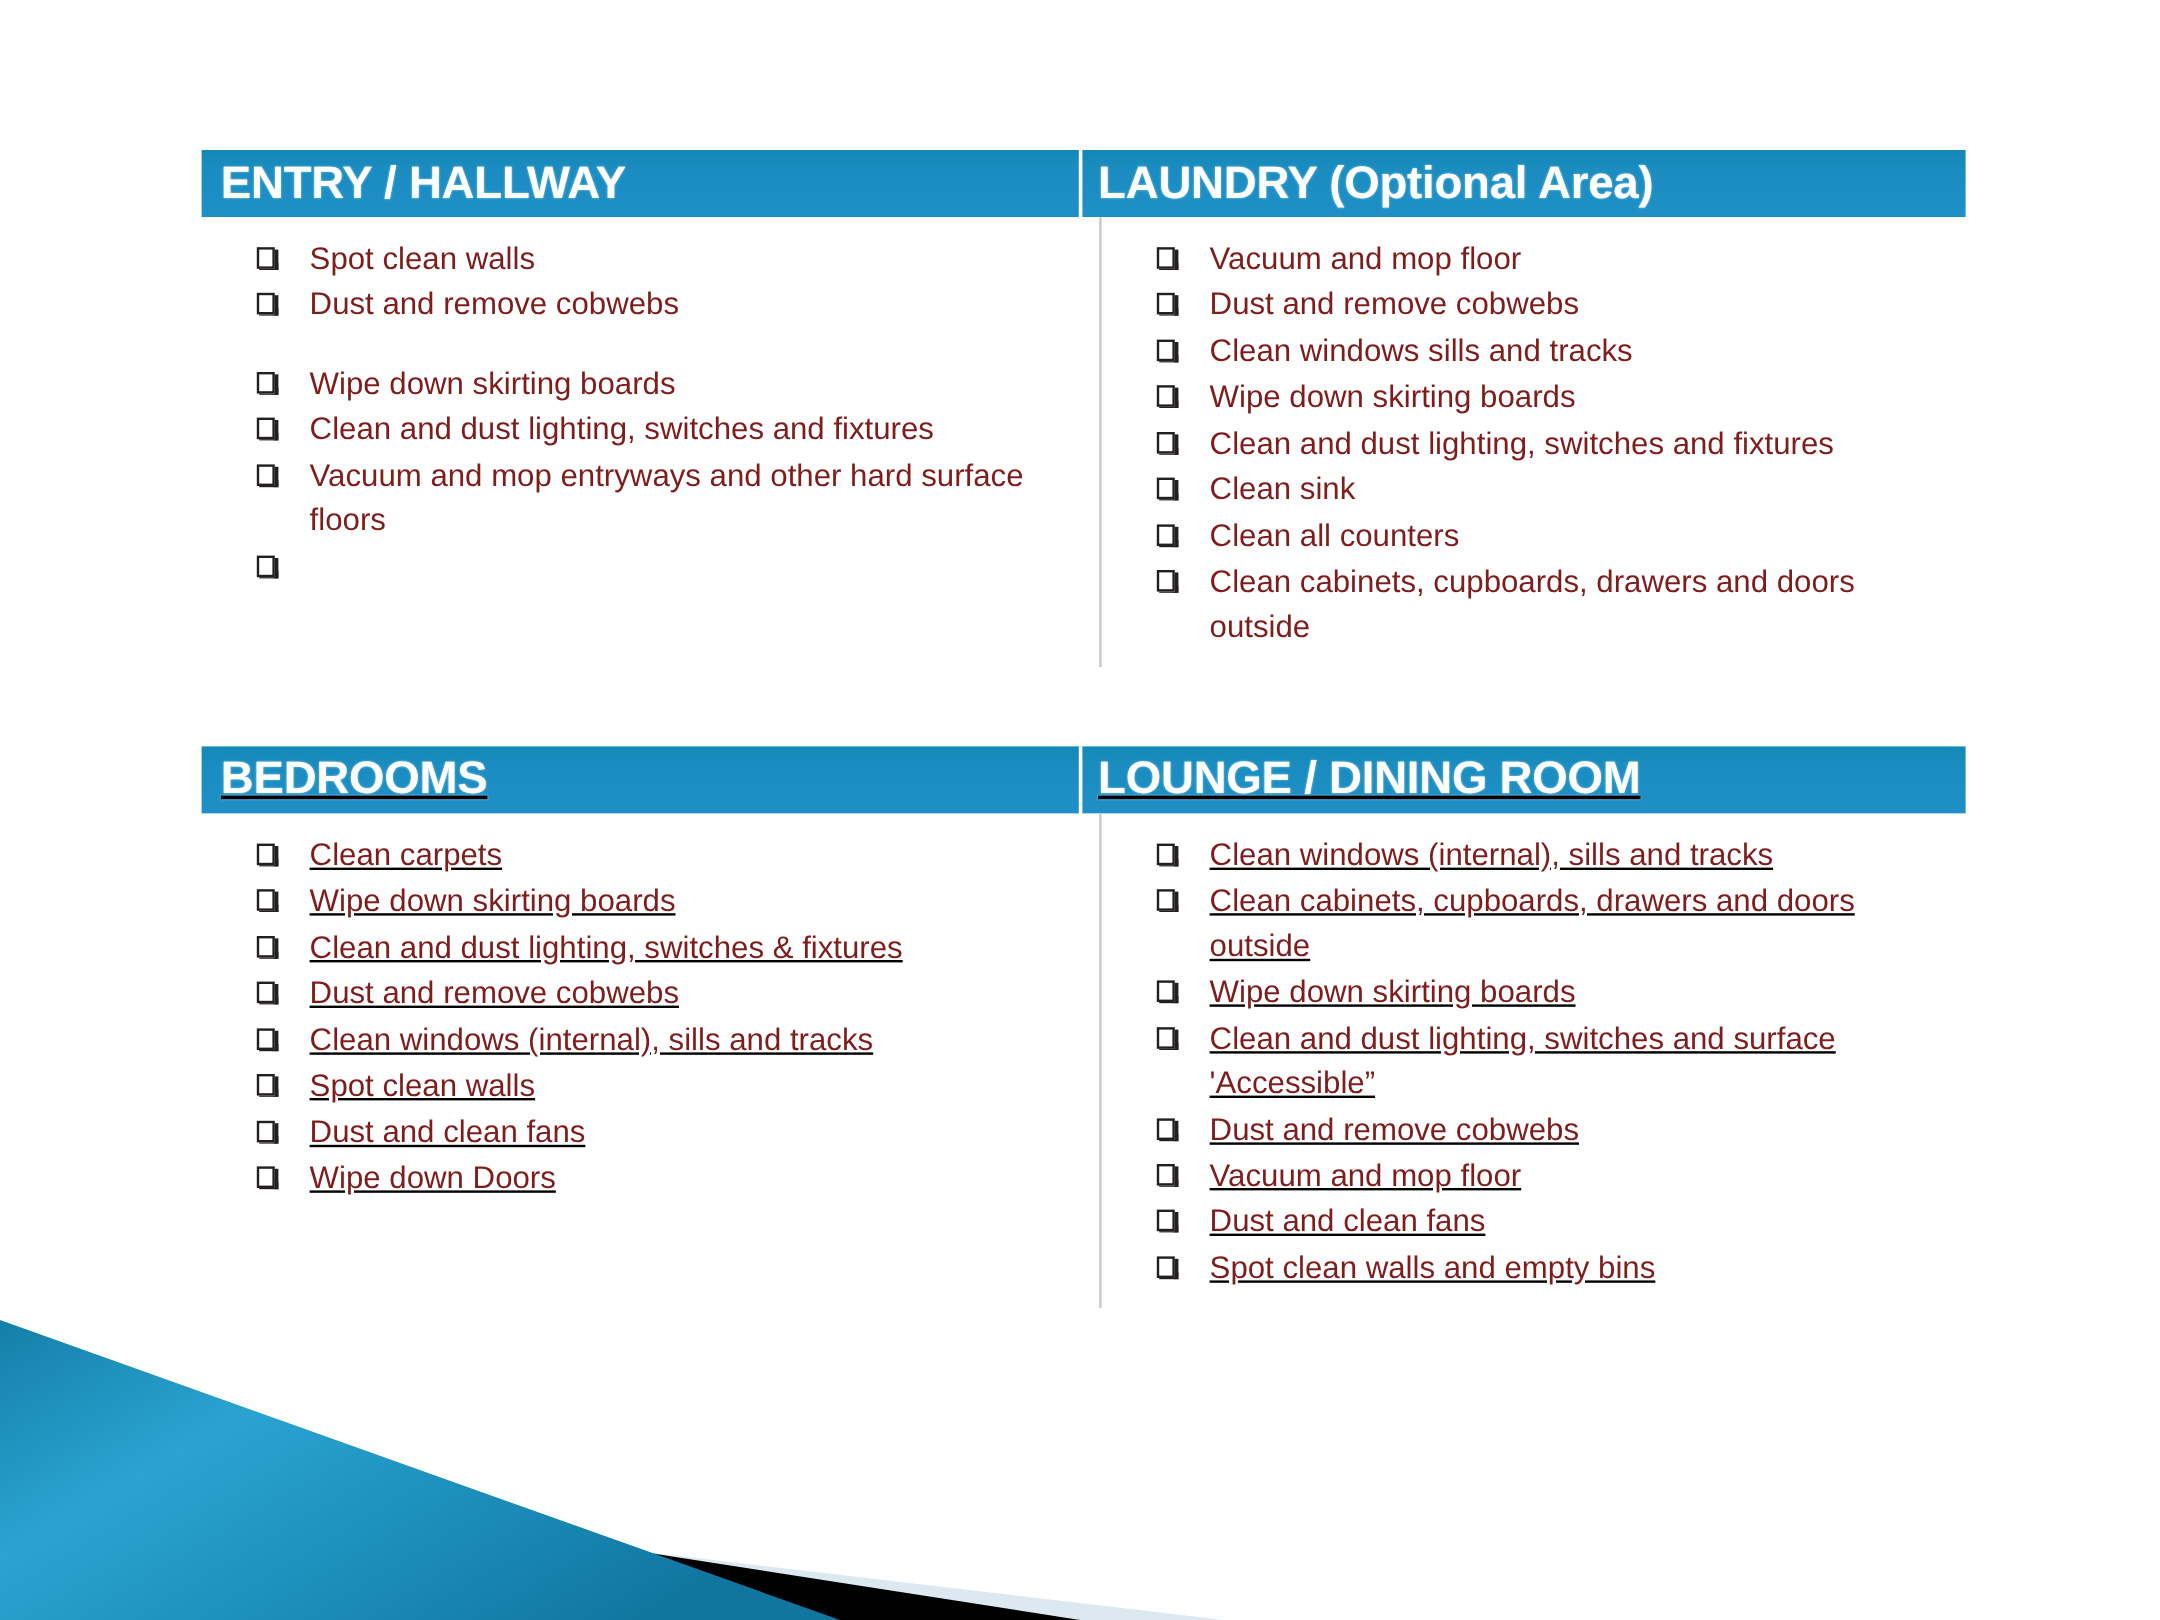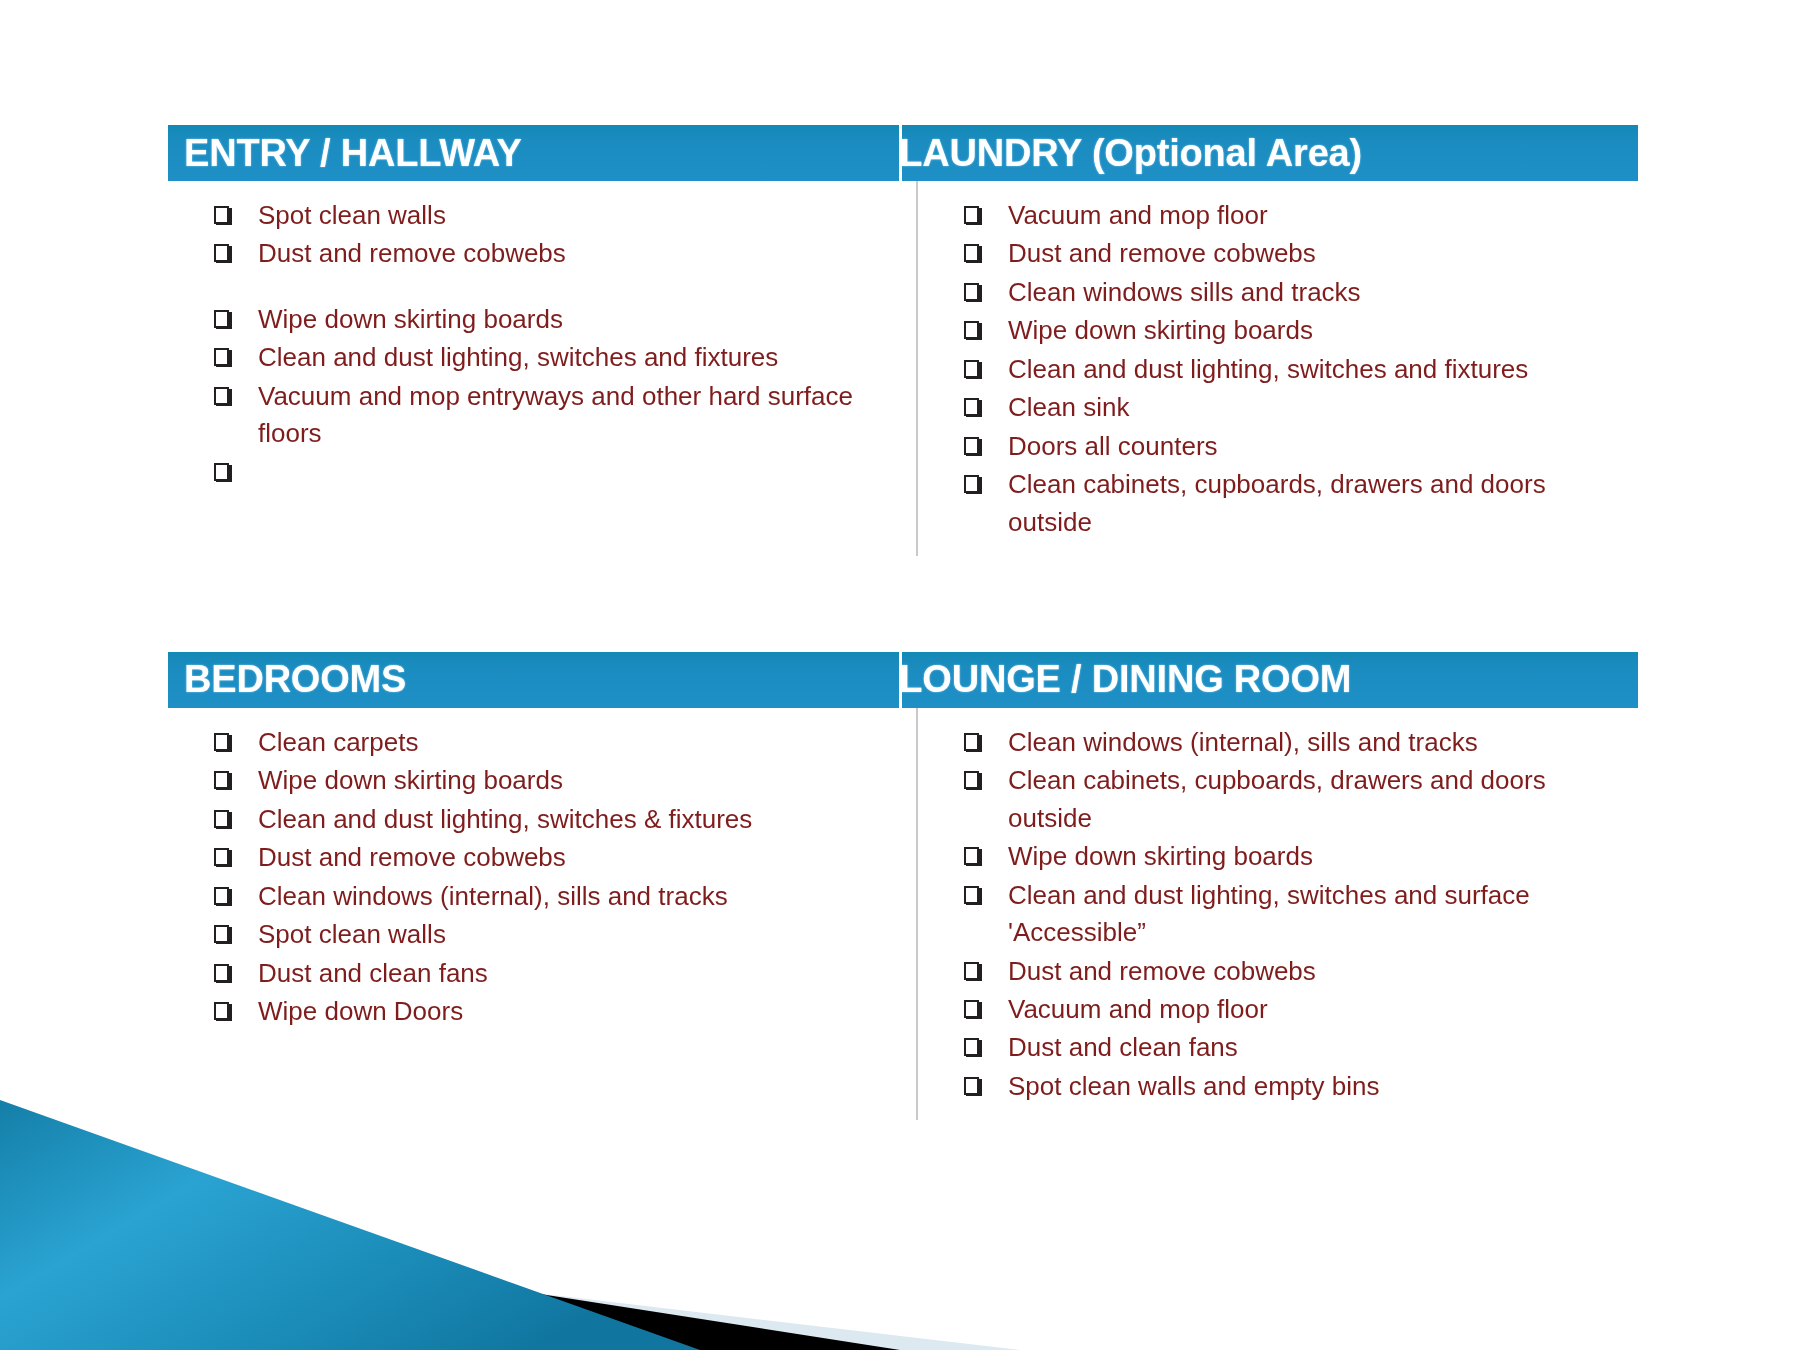--- a/index.html
+++ b/index.html
@@ -34,42 +34,43 @@
     top: 125px;
     width: 1470px;
     z-index: 2;
   }
 
   .table-block {
     width: 100%;
     position: relative;
   }
   .table-block + .table-block {
-    margin-top: 96px;
+    margin-top: 66px;
+    text-decoration: underline;
   }
 
   .header-row {
     display: flex;
     width: 100%;
     background: linear-gradient(to bottom, #1389b6 0%, #1b8cc0 30%, #1e90c6 100%);
     height: 56px;
     box-shadow: 0 1px 0 rgba(255,255,255,0.9);
   }
   .header-cell {
     display: flex;
     align-items: center;
     color: #ffffff;
     font-weight: bold;
     font-size: 38px;
     letter-spacing: -0.2px;
     text-shadow: 0 0 2px rgba(170,225,250,0.85);
     box-sizing: border-box;
   }
   .header-cell.left  { width: 748px; padding-left: 16px; }
-  .header-cell.right { width: 756px; padding-left: 0; position: relative; }
+  .header-cell.right { width: 756px; padding-left: 16px; position: relative; }
   .header-cell.right::before {
     content: "";
     position: absolute;
     left: 0; top: 0; bottom: 0;
     width: 3px;
     background: #ffffff;
   }
 
   .body-row {
     display: flex;
@@ -237,21 +238,21 @@
               </span><span>Clean and dust lighting, switches and fixtures</span></li>
             <li><span class="cbox">
                 <span class="cb-shadow"></span>
                 <span class="cb-shadow-r"></span>
                 <span class="cb-outer"></span>
               </span><span>Clean sink</span></li>
             <li><span class="cbox">
                 <span class="cb-shadow"></span>
                 <span class="cb-shadow-r"></span>
                 <span class="cb-outer"></span>
-              </span><span>Doors all counters</span></li>
+              </span><span>Clean all counters</span></li>
             <li><span class="cbox">
                 <span class="cb-shadow"></span>
                 <span class="cb-shadow-r"></span>
                 <span class="cb-outer"></span>
               </span><span>Clean cabinets, cupboards, drawers and doors outside</span></li>
           </ul>
       </div>
     </div>
   </div>
 

